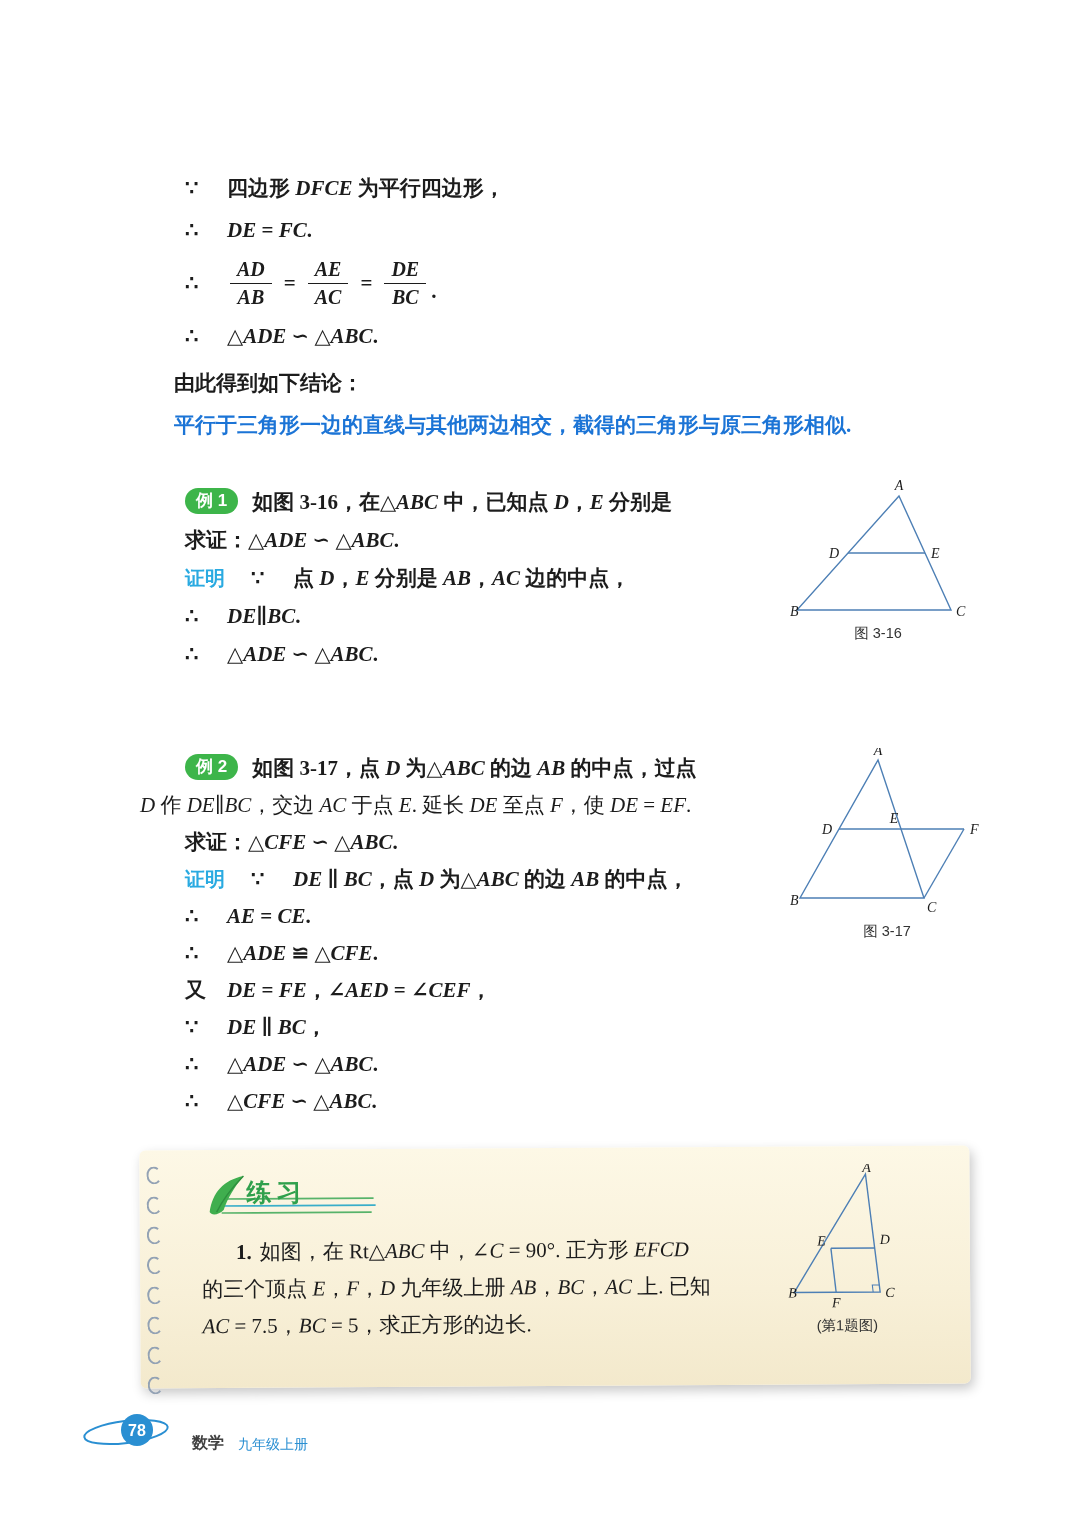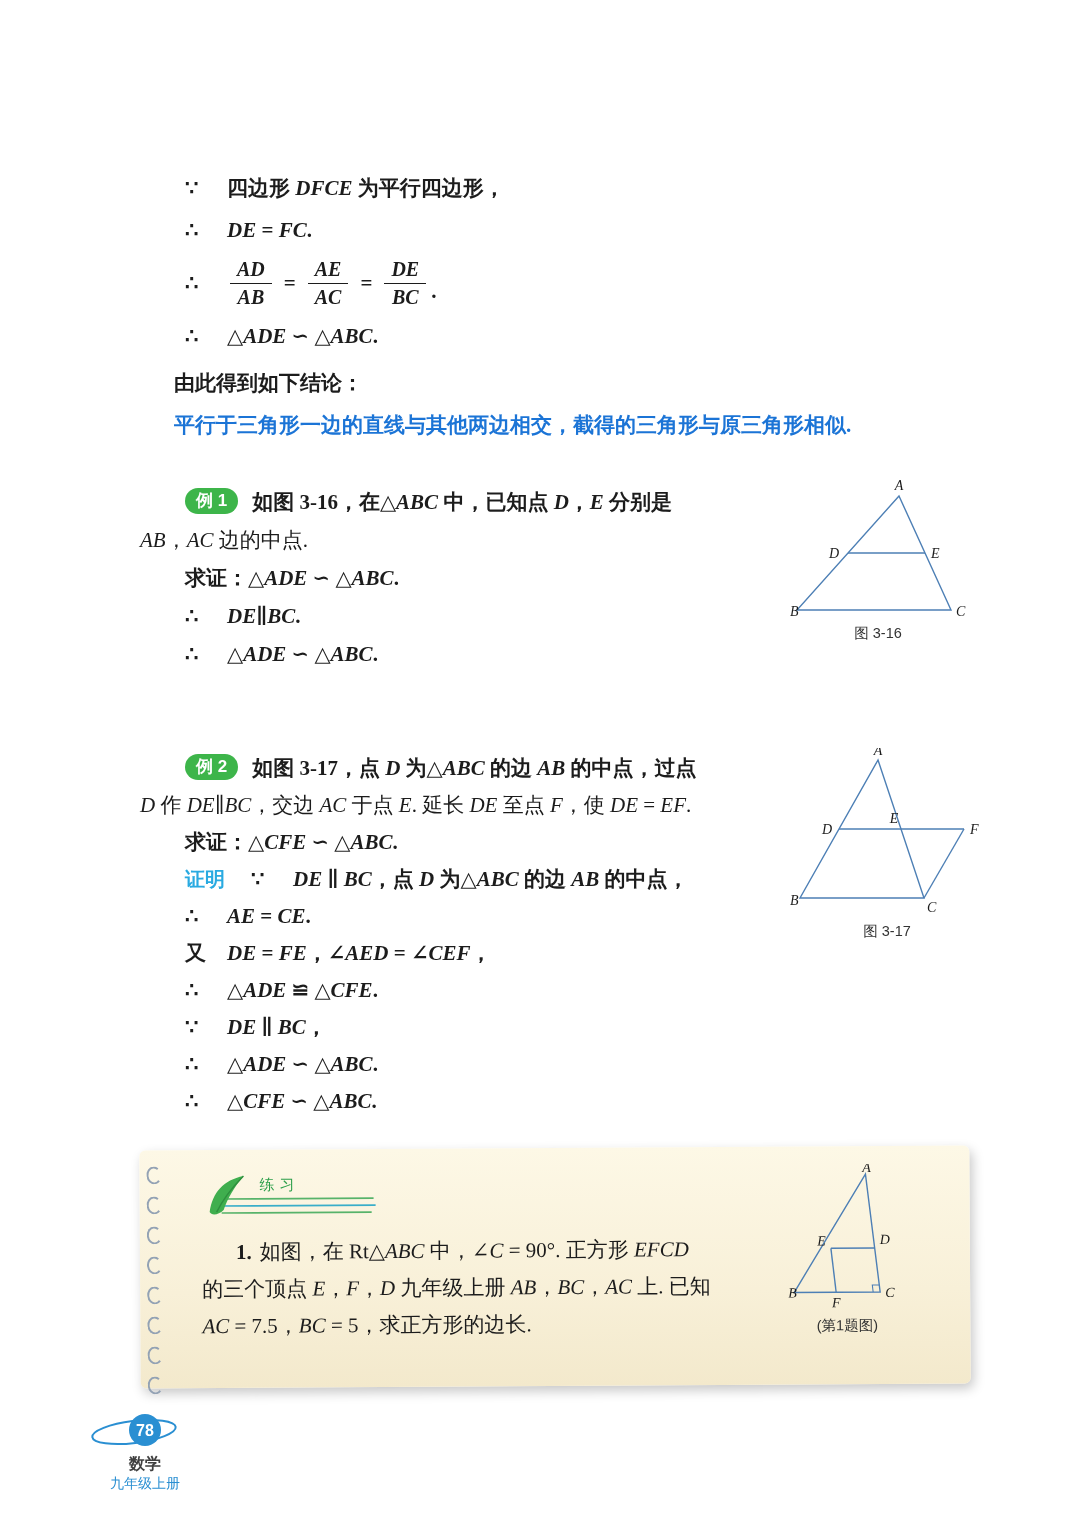--- a/index.html
+++ b/index.html
@@ -36,28 +36,28 @@
   #fig17{left:788px;top:748px;width:198px;}
   .figcap{font-family:"Liberation Sans","DejaVu Sans",sans-serif;font-size:14.5px;color:#333;}
   .flabel{font-family:"Liberation Serif","DejaVu Serif",serif;font-style:italic;font-size:14px;fill:#1c1c1c;}
   #practice-box{position:absolute;left:140px;top:1148px;width:830px;height:238px;
      background:linear-gradient(180deg,#fdf8e6 0%,#f8f0d8 60%,#f3e9cc 100%);
      border-radius:6px;box-shadow:3px 5px 12px rgba(0,0,0,.22);transform:rotate(-.35deg);}
   .rings{position:absolute;left:7px;top:16px;}
   .ring{width:11px;height:14px;border:2.5px solid #93a2b4;border-right-color:transparent;border-radius:50%;
         margin-bottom:12px;transform:rotate(-6deg);}
   #lx-header{position:absolute;left:62px;top:22px;width:180px;height:48px;}
-  .lx-title{position:absolute;left:58px;top:4px;font-family:"Liberation Sans","DejaVu Sans",sans-serif;
-            font-size:15px;font-weight:normal;color:#2fa04c;letter-spacing:5px;}
+  .lx-title{position:absolute;left:45px;top:4px;font-family:"Liberation Sans","DejaVu Sans",sans-serif;
+            font-size:25px;font-weight:bold;color:#2fa04c;letter-spacing:5px;}
   #practice-text{position:absolute;left:62px;top:84px;width:600px;}
   #practice-text .pline{line-height:37px;}
   .pt-ind{padding-left:34px;}
   .item-no{font-weight:bold;margin-right:8px;}
   #practice-fig{position:absolute;left:632px;top:18px;width:150px;text-align:center;}
-  #footer{position:absolute;left:90px;top:1408px;display:flex;align-items:center;flex-direction:column;}
+  #footer{position:absolute;left:82px;top:1408px;display:flex;align-items:flex-end;}
   .footer-subject{color:#404040;font-family:"Liberation Sans","DejaVu Sans",sans-serif;font-size:16px;font-weight:bold;margin-left:14px;}
   .footer-book{color:#2a8fd2;font-family:"Liberation Sans","DejaVu Sans",sans-serif;font-size:14px;margin-left:14px;}
   .logo-num{font-family:"Liberation Sans","DejaVu Sans",sans-serif;font-size:16px;font-weight:bold;fill:#ffffff;}
 </style>
 </head>
 <body>
 
 <div>
 
   <section id="top-proof">
@@ -84,22 +84,22 @@
     <p class="pline ind"><span class="marker">∴</span><span class="segs"><span class="cn">△</span><span class="mi">ADE</span><span class="cn"> ∽ △</span><span class="mi">ABC</span><span class="cn">.</span></span></p>
   </section>
 
   <section id="conclusion">
     <p class="pline ind">由此得到如下结论：</p>
     <p class="pline ind blue-bold">平行于三角形一边的直线与其他两边相交，截得的三角形与原三角形相似.</p>
   </section>
 
   <section id="example1">
     <p class="pline ind"><span class="badge">例 1</span><span class="segs"><span class="cn">如图 3-16，在△</span><span class="mi">ABC</span><span class="cn"> 中，已知点 </span><span class="mi">D</span><span class="cn">，</span><span class="mi">E</span><span class="cn"> 分别是</span></span></p>
-    <p class="pline"><span class="segs"><span class="mi">AB</span><span class="cn">，</span><span class="mi">AC</span><span class="cn"> 边的中点.</span></span></p>
     <p class="pline ind"><span class="segs"><span class="cn">求证：△</span><span class="mi">ADE</span><span class="cn"> ∽ △</span><span class="mi">ABC</span><span class="cn">.</span></span></p>
+    <p class="pline ind"><span class="prooflabel">证明</span><span class="marker">∵</span><span class="segs"><span class="cn">点 </span><span class="mi">D</span><span class="cn">，</span><span class="mi">E</span><span class="cn"> 分别是 </span><span class="mi">AB</span><span class="cn">，</span><span class="mi">AC</span><span class="cn"> 边的中点，</span></span></p>
     <p class="pline ind"><span class="marker">∴</span><span class="segs"><span class="mi">DE</span><span class="cn">∥</span><span class="mi">BC</span><span class="cn">.</span></span></p>
     <p class="pline ind"><span class="marker">∴</span><span class="segs"><span class="cn">△</span><span class="mi">ADE</span><span class="cn"> ∽ △</span><span class="mi">ABC</span><span class="cn">.</span></span></p>
   </section>
 
   <figure id="fig16">
     <svg width="178" height="140" viewBox="0 0 178 140">
       <g stroke="#4d7fb5" stroke-width="1.4" fill="none">
         <path d="M110 16 L8 130 H162 Z"></path>
         <line x1="59" y1="73" x2="136" y2="73"></line>
       </g>
@@ -111,22 +111,22 @@
     </svg>
     <figcaption class="figcap">图 3-16</figcaption>
   </figure>
 
   <section id="example2">
     <p class="pline ind"><span class="badge">例 2</span><span class="segs"><span class="cn">如图 3-17，点 </span><span class="mi">D</span><span class="cn"> 为△</span><span class="mi">ABC</span><span class="cn"> 的边 </span><span class="mi">AB</span><span class="cn"> 的中点，过点</span></span></p>
     <p class="pline"><span class="segs"><span class="mi">D</span><span class="cn"> 作 </span><span class="mi">DE</span><span class="cn">∥</span><span class="mi">BC</span><span class="cn">，交边 </span><span class="mi">AC</span><span class="cn"> 于点 </span><span class="mi">E</span><span class="cn">. 延长 </span><span class="mi">DE</span><span class="cn"> 至点 </span><span class="mi">F</span><span class="cn">，使 </span><span class="mi">DE</span><span class="cn"> = </span><span class="mi">EF</span><span class="cn">.</span></span></p>
     <p class="pline ind"><span class="segs"><span class="cn">求证：△</span><span class="mi">CFE</span><span class="cn"> ∽ △</span><span class="mi">ABC</span><span class="cn">.</span></span></p>
     <p class="pline ind"><span class="prooflabel">证明</span><span class="marker">∵</span><span class="segs"><span class="mi">DE</span><span class="cn"> ∥ </span><span class="mi">BC</span><span class="cn">，点 </span><span class="mi">D</span><span class="cn"> 为△</span><span class="mi">ABC</span><span class="cn"> 的边 </span><span class="mi">AB</span><span class="cn"> 的中点，</span></span></p>
     <p class="pline ind"><span class="marker">∴</span><span class="segs"><span class="mi">AE</span><span class="cn"> = </span><span class="mi">CE</span><span class="cn">.</span></span></p>
+    <p class="pline ind"><span class="marker">∴</span><span class="segs"><span class="cn">△</span><span class="mi">ADE</span><span class="cn"> ≌ △</span><span class="mi">CFE</span><span class="cn">.</span></span></p>
     <p class="pline ind"><span class="marker">又</span><span class="segs"><span class="mi">DE</span><span class="cn"> = </span><span class="mi">FE</span><span class="cn">，∠</span><span class="mi">AED</span><span class="cn"> = ∠</span><span class="mi">CEF</span><span class="cn">，</span></span></p>
-    <p class="pline ind"><span class="marker">∴</span><span class="segs"><span class="cn">△</span><span class="mi">ADE</span><span class="cn"> ≌ △</span><span class="mi">CFE</span><span class="cn">.</span></span></p>
     <p class="pline ind"><span class="marker">∵</span><span class="segs"><span class="mi">DE</span><span class="cn"> ∥ </span><span class="mi">BC</span><span class="cn">，</span></span></p>
     <p class="pline ind"><span class="marker">∴</span><span class="segs"><span class="cn">△</span><span class="mi">ADE</span><span class="cn"> ∽ △</span><span class="mi">ABC</span><span class="cn">.</span></span></p>
     <p class="pline ind"><span class="marker">∴</span><span class="segs"><span class="cn">△</span><span class="mi">CFE</span><span class="cn"> ∽ △</span><span class="mi">ABC</span><span class="cn">.</span></span></p>
   </section>
 
   <figure id="fig17">
     <svg width="198" height="170" viewBox="0 0 198 170">
       <g stroke="#4d7fb5" stroke-width="1.4" fill="none">
         <path d="M90 12 L12 150 H136 Z"></path>
         <line x1="51" y1="81" x2="176" y2="81"></line>

